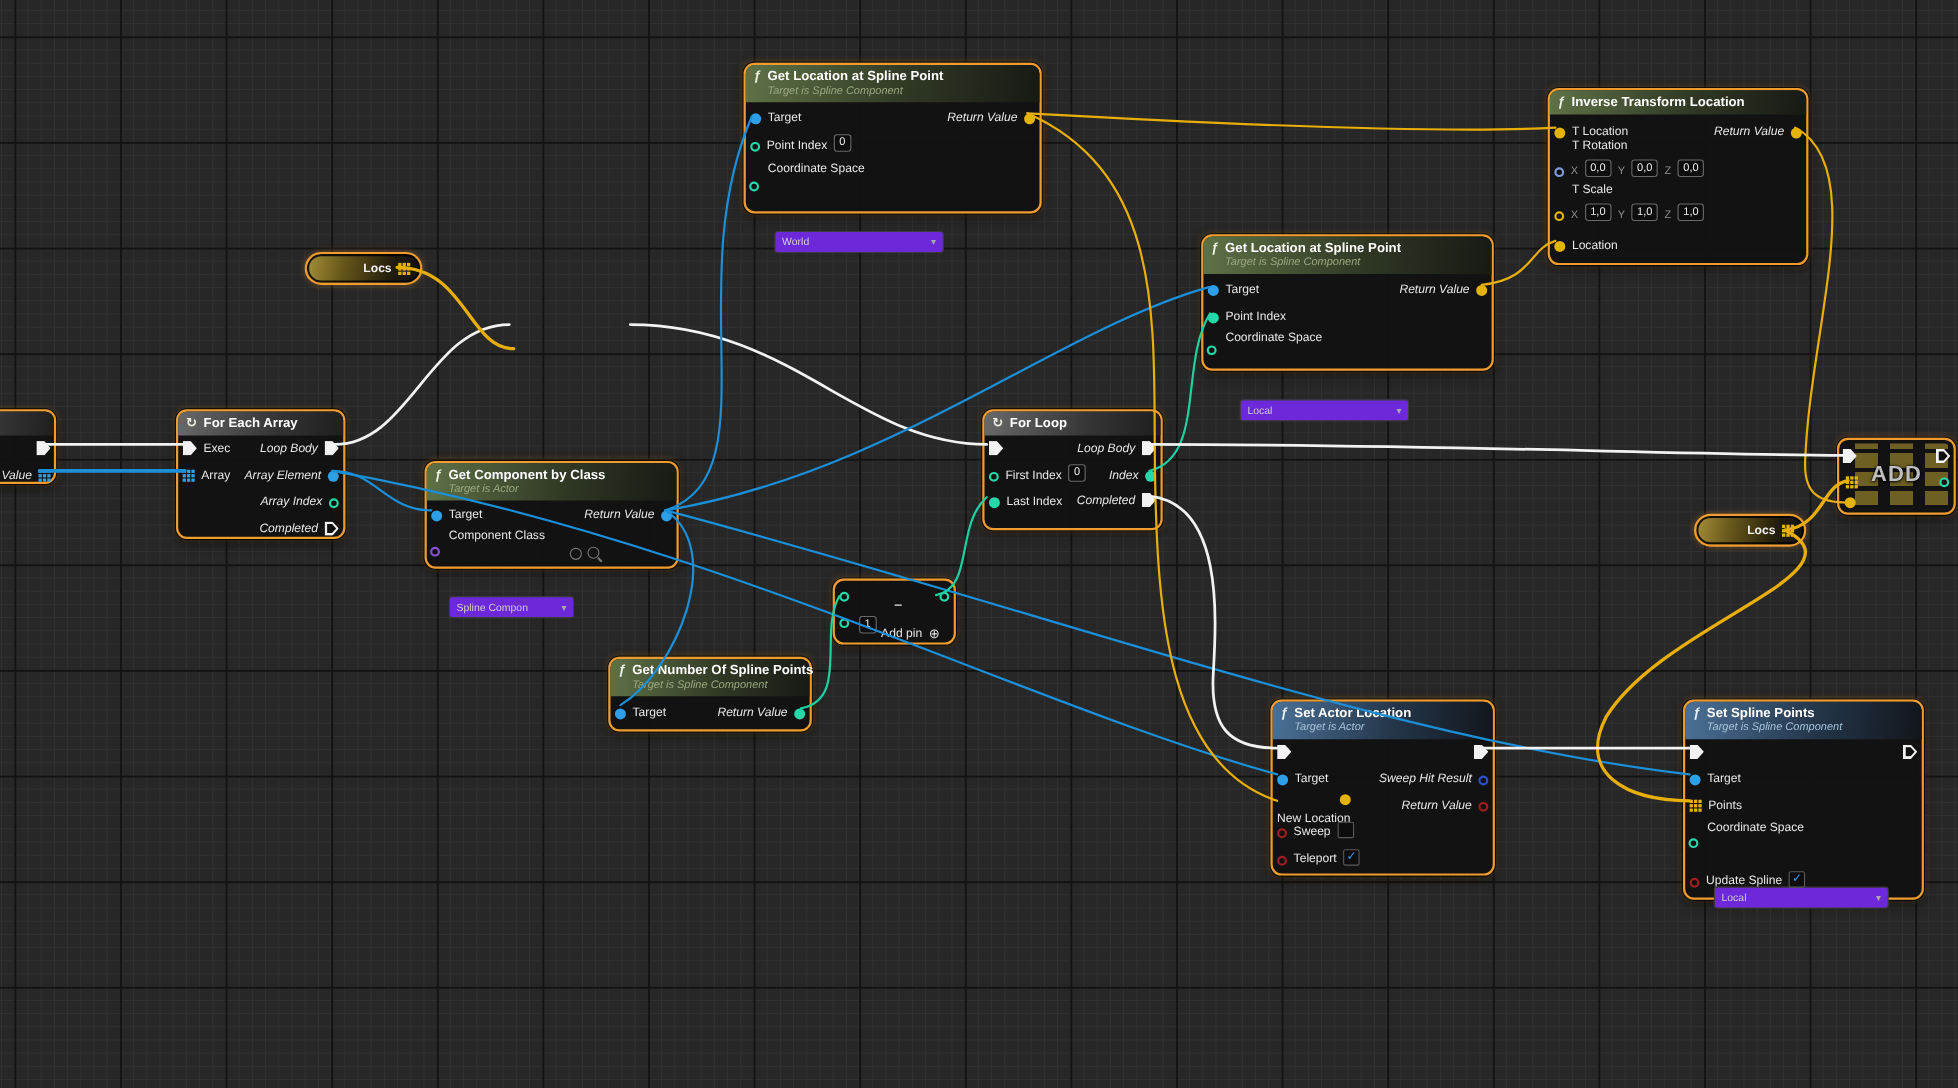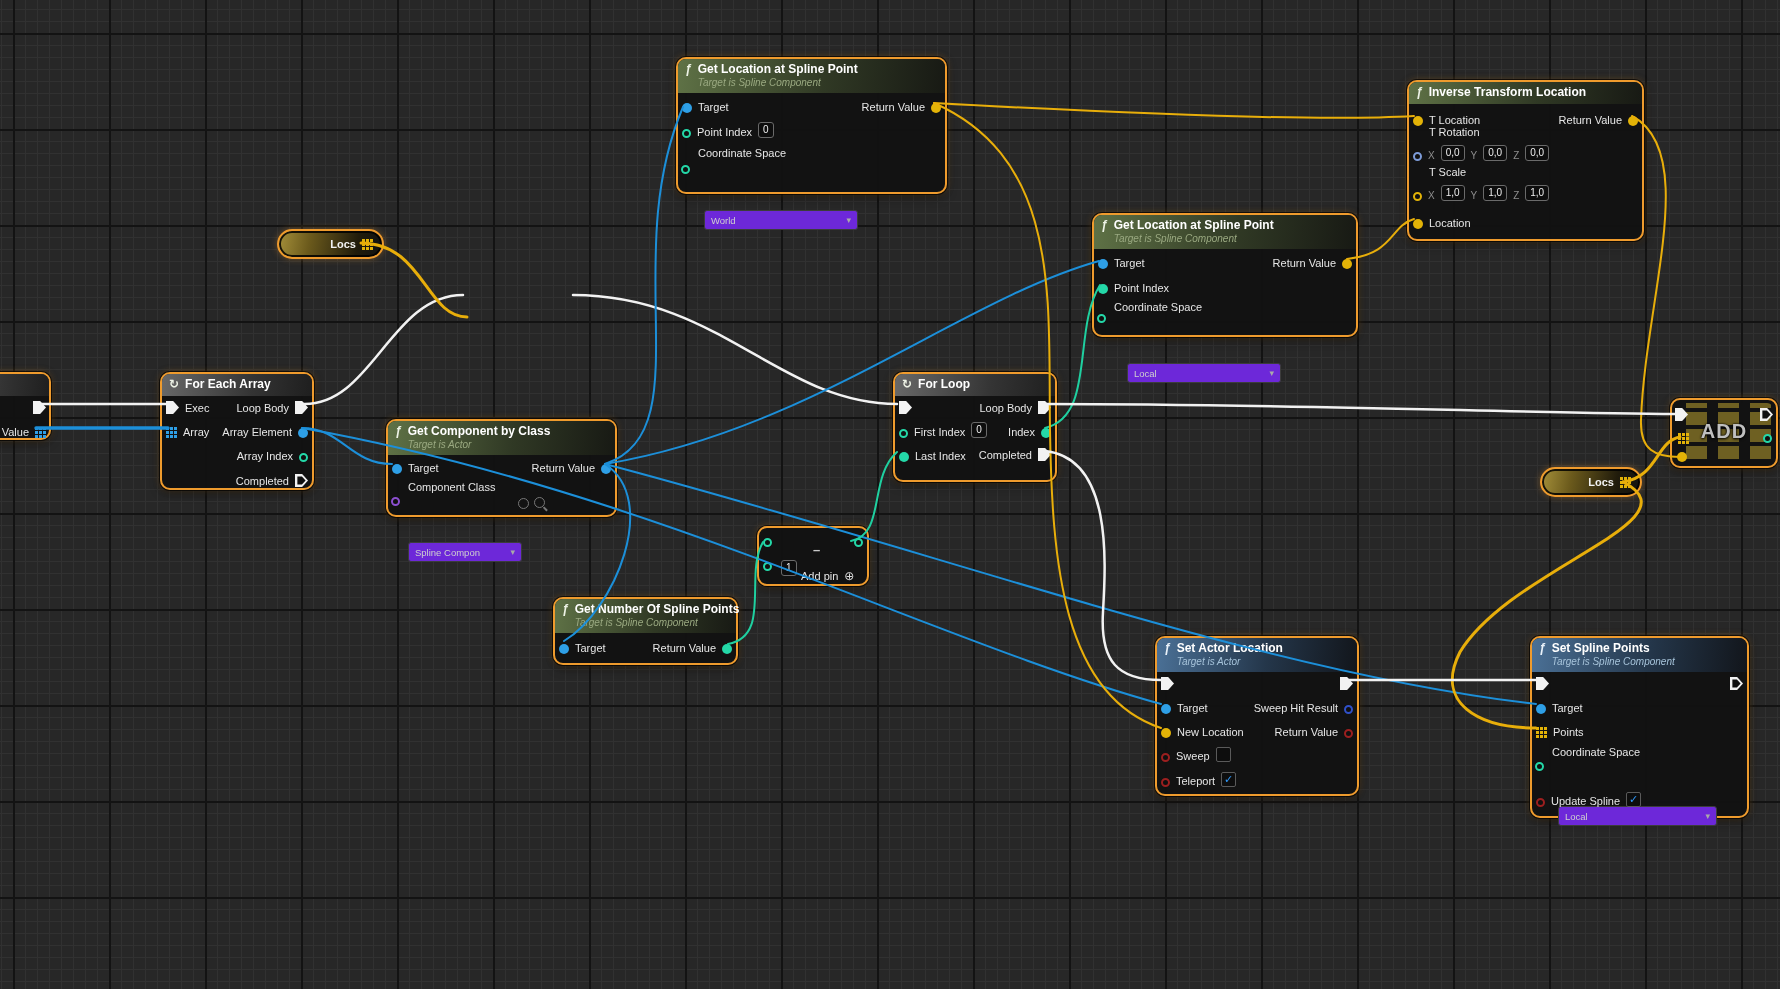--- a/index.html
+++ b/index.html
@@ -26,21 +26,21 @@
   .hdr.green{background:linear-gradient(95deg,rgba(98,118,72,.96),rgba(52,62,39,.88) 55%,rgba(24,26,20,.92));}
   .hdr.blue{background:linear-gradient(95deg,rgba(78,118,158,.95),rgba(38,58,80,.9) 55%,rgba(18,22,28,.94));}
   .hdr.gray{background:linear-gradient(95deg,rgba(120,120,120,.85),rgba(58,58,58,.85) 60%,rgba(32,32,32,.9));}
   .hicon{font-style:italic;font-weight:bold;font-size:12px;color:#eef3e6;line-height:15px;}
   .hdr.blue .hicon{color:#eaf2fa;}
   .title{font-weight:bold;font-size:12px;color:#fff;line-height:15px;white-space:nowrap;}
   .sub{font-style:italic;font-size:10px;line-height:12px;white-space:nowrap;}
   .green .sub{color:#9aa981;} .blue .sub{color:#a6c3da;}
   
   .r{position:absolute;display:flex;align-items:flex-end;gap:6px;height:16px;font-size:11px;color:#e6e6e6;white-space:nowrap;}
-  .rl{left:4px;} .rr{right:4px;flex-direction:row-reverse;}
+  .rl{left:4px;} .rr{right:4px;flex-direction:row-reverse;font-style:italic;}
   .lab{font-size:11px;color:#e6e6e6;}
   .p{width:10px;height:10px;border-radius:50%;flex:none;background:var(--c);}
   .p.h{width:5px;height:5px;border:2.5px solid var(--c);background:#101010;}
   .exec{width:13px;height:13px;flex:none;background:#f2f2f2;position:relative;
     clip-path:polygon(0 0,55% 0,100% 50%,55% 100%,0 100%);}
   .exec.h::after{content:"";position:absolute;inset:2.4px;background:#101010;
     clip-path:polygon(0 0,55% 0,100% 50%,55% 100%,0 100%);}
   .pg{width:11px;height:11px;flex:none;position:relative;}
   .pg::before{content:"";position:absolute;left:0;top:0;width:3px;height:3px;background:var(--c);
     box-shadow:4px 0 var(--c),8px 0 var(--c),0 4px var(--c),4px 4px var(--c),8px 4px var(--c),0 8px var(--c),4px 8px var(--c),8px 8px var(--c);}
@@ -351,21 +351,21 @@
       <span class="exec"></span>
       </div>
     <div class="r rl" style="top:60px;">
       <span class="p" style="--c:#2e9fe6;"></span>
       <span class="lab">Target</span>
       </div>
     <div class="r rr" style="top:60px;">
       <span class="p h" style="--c:#3050c8;"></span>
       <span class="lab">Sweep Hit Result</span>
       </div>
-    <div class="r rl" style="top:84px;">
+    <div class="r rl" style="top:84px;flex-direction:column;">
       <span class="p" style="--c:#e3b307;"></span>
       <span class="lab">New Location</span>
       </div>
     <div class="r rr" style="top:84px;">
       <span class="p h" style="--c:#9c1f1f;"></span>
       <span class="lab">Return Value</span>
       </div>
     <div class="r rl" style="top:108px;">
       <span class="p h" style="--c:#9c1f1f;"></span>
       <span class="lab">Sweep</span>

